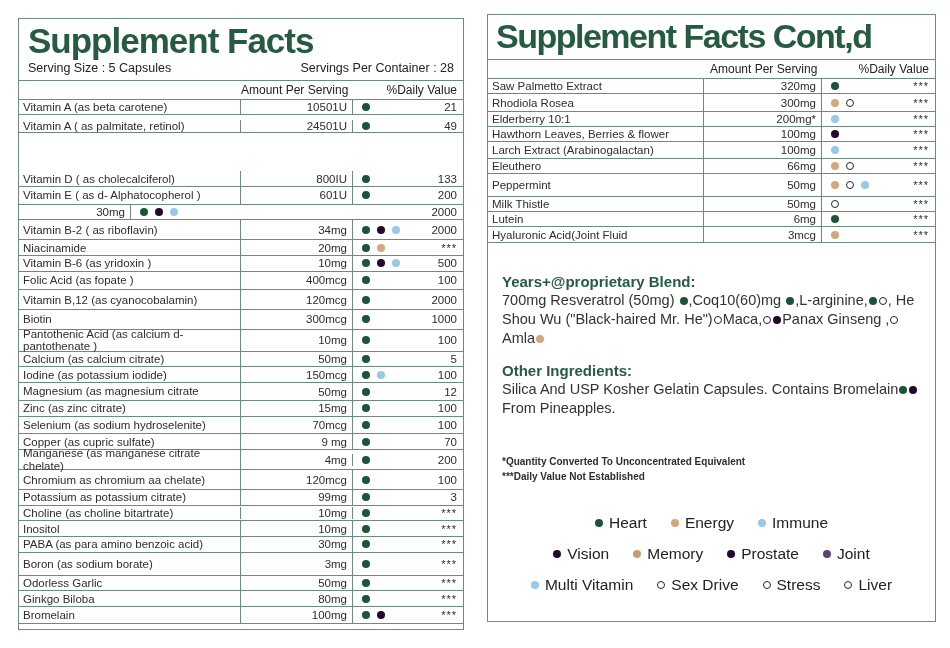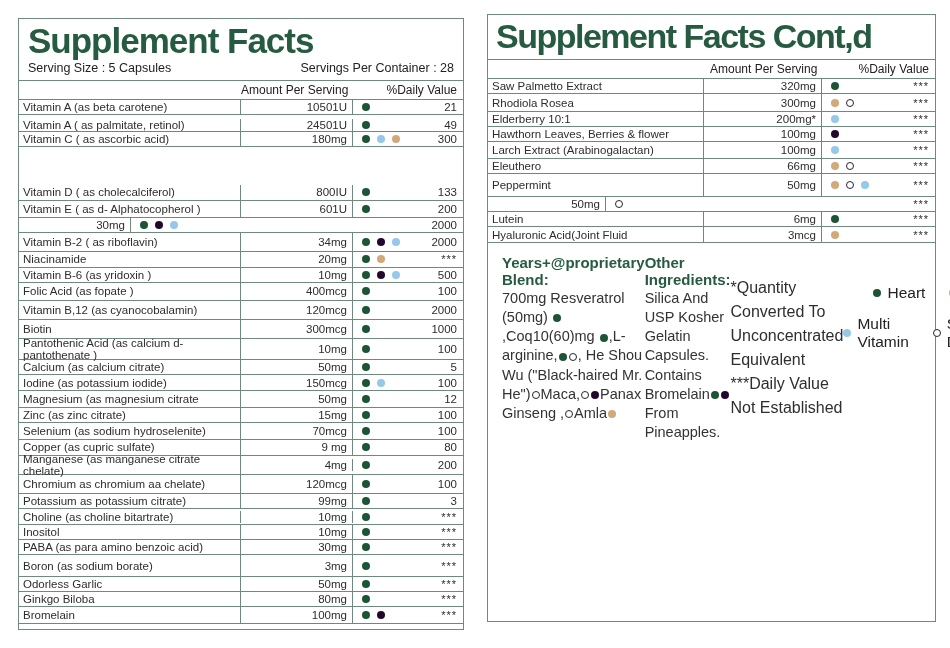--- a/index.html
+++ b/index.html
@@ -37,26 +37,26 @@
     display:flex; align-items:center; justify-content:flex-end; }
   .panel-right .c-amt{ width:118px; }
   .c-rest{ flex:1; display:flex; align-items:center; padding:0 6px 0 9px; }
   .dots{ display:flex; align-items:center; gap:7px; }
   .dv{ margin-left:auto; }
   .dv.stars{ letter-spacing:1px; font-size:11px; }
 
   .dot{ width:8px; height:8px; border-radius:50%; display:inline-block; flex:none; vertical-align:middle; }
   .dot.open{ width:8px; height:8px; background:#fff; border:1.5px solid #232733; }
 
-  .rcontent{ flex:1; padding:11px 14px 8px 14px; display:flex; flex-direction:row; }
+  .rcontent{ flex:1; padding:11px 14px 8px 14px; display:flex; flex-direction:column;justify-content:center; }
   .sec-head{ color:var(--accent); font-weight:bold; font-size:15px; margin-bottom:1px; }
   .sec-body{ font-size:14.5px; color:#333; line-height:1.32; max-width:424px; }
   .sec-body .dot{ margin:0 1px; }
   .sec{ margin-bottom:14px; }
-  .footnotes{ margin-top:22px; font-size:16px; color:#2e2e2e; line-height:1.5; }
+  .footnotes{ margin-top:22px; font-size:10px; color:#2e2e2e; line-height:1.5;font-weight:bold; }
 
   .legend{ margin-top:30px; display:flex; flex-direction:column; gap:13px; align-items:center; }
   .legend-row{ display:flex; gap:24px; justify-content:center; }
   .legend-item{ display:inline-flex; align-items:center; gap:6px; font-size:15.5px; color:#222; }
 </style>
 </head>
 <body>
 
 <div class="page">
 
@@ -85,32 +85,20 @@
         <div class="trow" style="flex-grow: 1.15; align-items: flex-end;">
           <div class="c-name">Vitamin A ( as palmitate, retinol)</div>
           <div class="c-amt">24501U</div>
           <div class="c-rest">
             <span class="dots">
               <span class="dot" style="background: rgb(29, 84, 53);"></span>
             </span>
             <span class="dv">49</span>
           </div>
         </div>
-        <div class="trow" style="flex-grow: 1;">
-          <div class="c-name">Vitamin C ( as ascorbic acid)</div>
-          <div class="c-amt">180mg</div>
-          <div class="c-rest">
-            <span class="dots">
-              <span class="dot" style="background: rgb(29, 84, 53);"></span>
-              <span class="dot" style="background: rgb(150, 200, 232);"></span>
-              <span class="dot" style="background: rgb(210, 169, 122);"></span>
-            </span>
-            <span class="dv">300</span>
-          </div>
-        </div>
         <div class="trow" style="flex-grow: 1; margin-top: 38px;">
           <div class="c-name">Vitamin D ( as cholecalciferol)</div>
           <div class="c-amt">800IU</div>
           <div class="c-rest">
             <span class="dots">
               <span class="dot" style="background: rgb(29, 84, 53);"></span>
             </span>
             <span class="dv">133</span>
           </div>
         </div>
@@ -261,21 +249,21 @@
             <span class="dv">100</span>
           </div>
         </div>
         <div class="trow" style="flex-grow: 1;">
           <div class="c-name">Copper (as cupric sulfate)</div>
           <div class="c-amt">9 mg</div>
           <div class="c-rest">
             <span class="dots">
               <span class="dot" style="background: rgb(29, 84, 53);"></span>
             </span>
-            <span class="dv">80</span>
+            <span class="dv">70</span>
           </div>
         </div>
         <div class="trow" style="flex-grow: 1.3; align-items: center;">
           <div class="c-name">Manganese (as manganese citrate chelate)</div>
           <div class="c-amt">4mg</div>
           <div class="c-rest">
             <span class="dots">
               <span class="dot" style="background: rgb(29, 84, 53);"></span>
             </span>
             <span class="dv">200</span>
@@ -453,20 +441,21 @@
           <div class="c-rest">
             <span class="dots">
               <span class="dot" style="background: rgb(210, 169, 122);"></span>
               <span class="dot open"></span>
               <span class="dot" style="background: rgb(150, 200, 232);"></span>
             </span>
             <span class="dv stars">***</span>
           </div>
         </div>
         <div class="trow" style="flex-grow: 1;">
+          <div class="c-name">Milk Thistle</div>
           <div class="c-amt">50mg</div>
           <div class="c-rest">
             <span class="dots">
               <span class="dot open"></span>
             </span>
             <span class="dv stars">***</span>
           </div>
         </div>
         <div class="trow" style="flex-grow: 1;">
           <div class="c-name">Lutein</div>
@@ -513,20 +502,38 @@
               <span class="dot" style="background: rgb(210, 169, 122);"></span>
               <span>Energy</span>
             </span>
             <span class="legend-item">
               <span class="dot" style="background: rgb(150, 200, 232);"></span>
               <span>Immune</span>
             </span>
           </div>
           <div class="legend-row">
             <span class="legend-item">
+              <span class="dot" style="background: rgb(35, 8, 45);"></span>
+              <span>Vision</span>
+            </span>
+            <span class="legend-item">
+              <span class="dot" style="background: rgb(194, 160, 110);"></span>
+              <span>Memory</span>
+            </span>
+            <span class="legend-item">
+              <span class="dot" style="background: rgb(35, 8, 45);"></span>
+              <span>Prostate</span>
+            </span>
+            <span class="legend-item">
+              <span class="dot" style="background: rgb(91, 67, 112);"></span>
+              <span>Joint</span>
+            </span>
+          </div>
+          <div class="legend-row">
+            <span class="legend-item">
               <span class="dot" style="background: rgb(150, 200, 232);"></span>
               <span>Multi Vitamin</span>
             </span>
             <span class="legend-item">
               <span class="dot open"></span>
               <span>Sex Drive</span>
             </span>
             <span class="legend-item">
               <span class="dot open"></span>
               <span>Stress</span>

